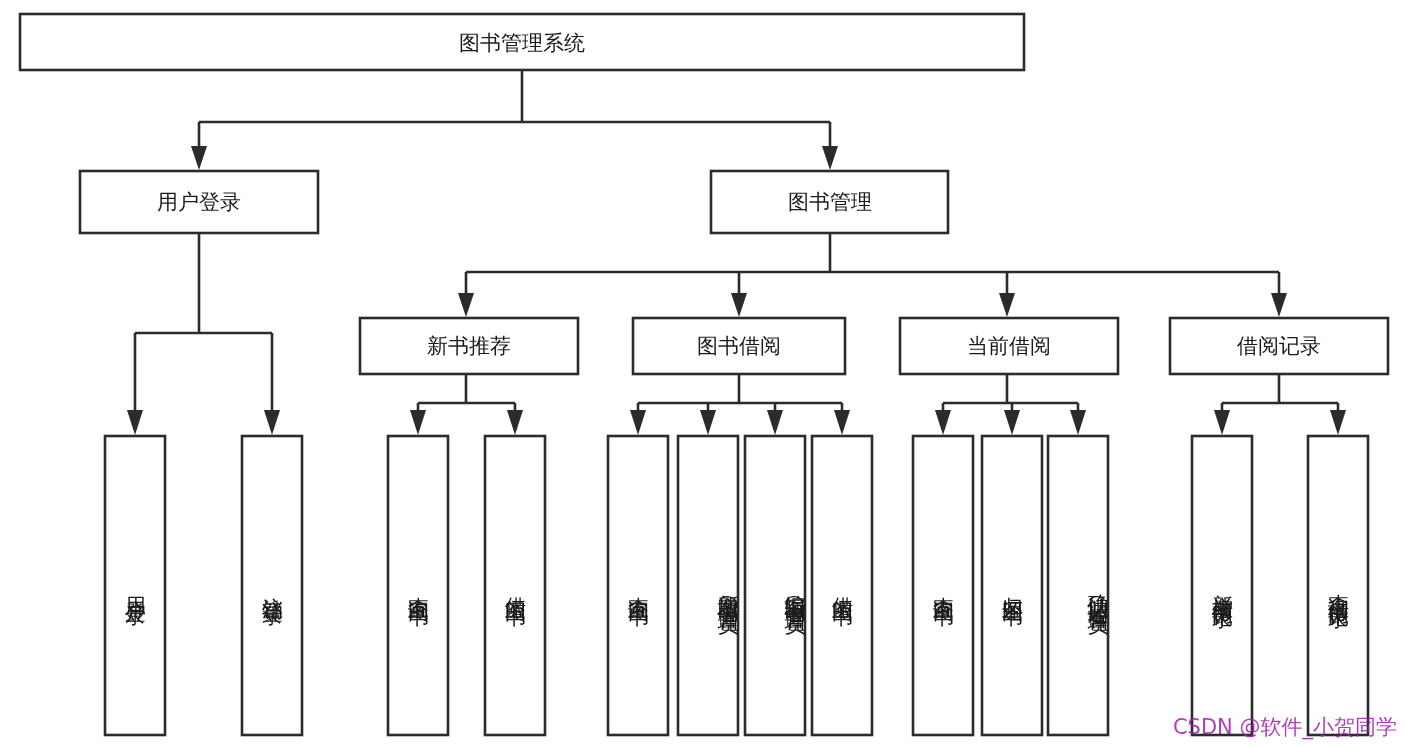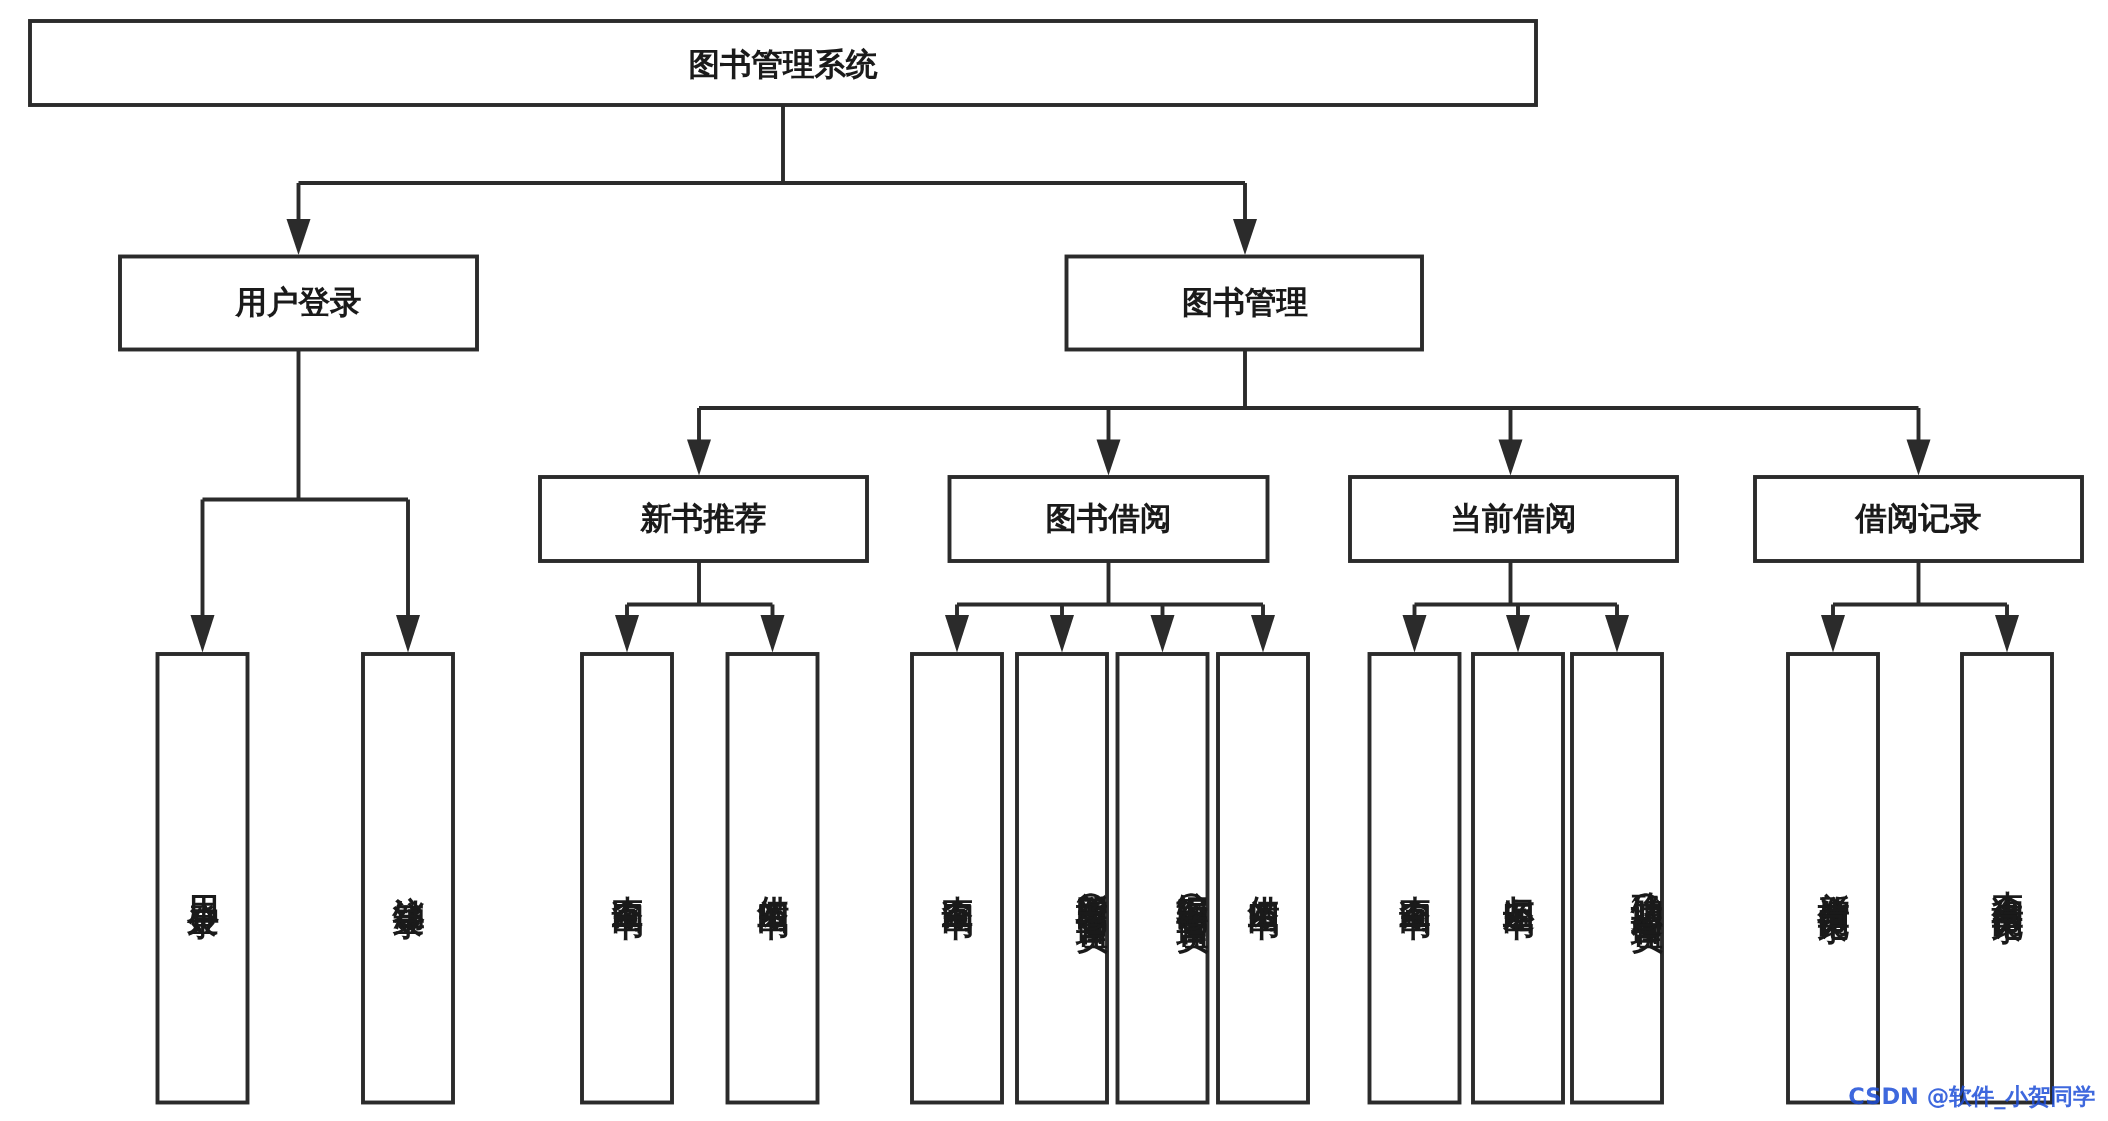--- a/index.html
+++ b/index.html
@@ -11,21 +11,20 @@
     width: 1405px;
     height: 747px;
     font-family: "DejaVu Sans", "Liberation Sans", sans-serif;
     overflow: hidden;
   }
   #diagram-root {
     position: relative;
     width: 1405px;
     height: 747px;
     background: #ffffff;
-    font-weight: bold;
   }
   svg#tree-svg {
     position: absolute;
     left: 0;
     top: 0;
     width: 1405px;
     height: 747px;
   }
   .node-box {
     fill: #ffffff;
@@ -63,22 +62,22 @@
     align-items: center;
     justify-content: center;
     pointer-events: none;
     user-select: none;
   }
   .watermark {
     position: absolute;
     right: 8px;
     bottom: 6px;
     font-family: "DejaVu Sans", "Liberation Sans", sans-serif;
-    font-size: 15px;
-    color: #1d4ed8;
+    font-size: 21px;
+    color: #a21caf;
     opacity: 0.85;
     white-space: nowrap;
     user-select: none;
   }
 </style>
 </head>
 <body>
 
 <div id="diagram-root">
 

